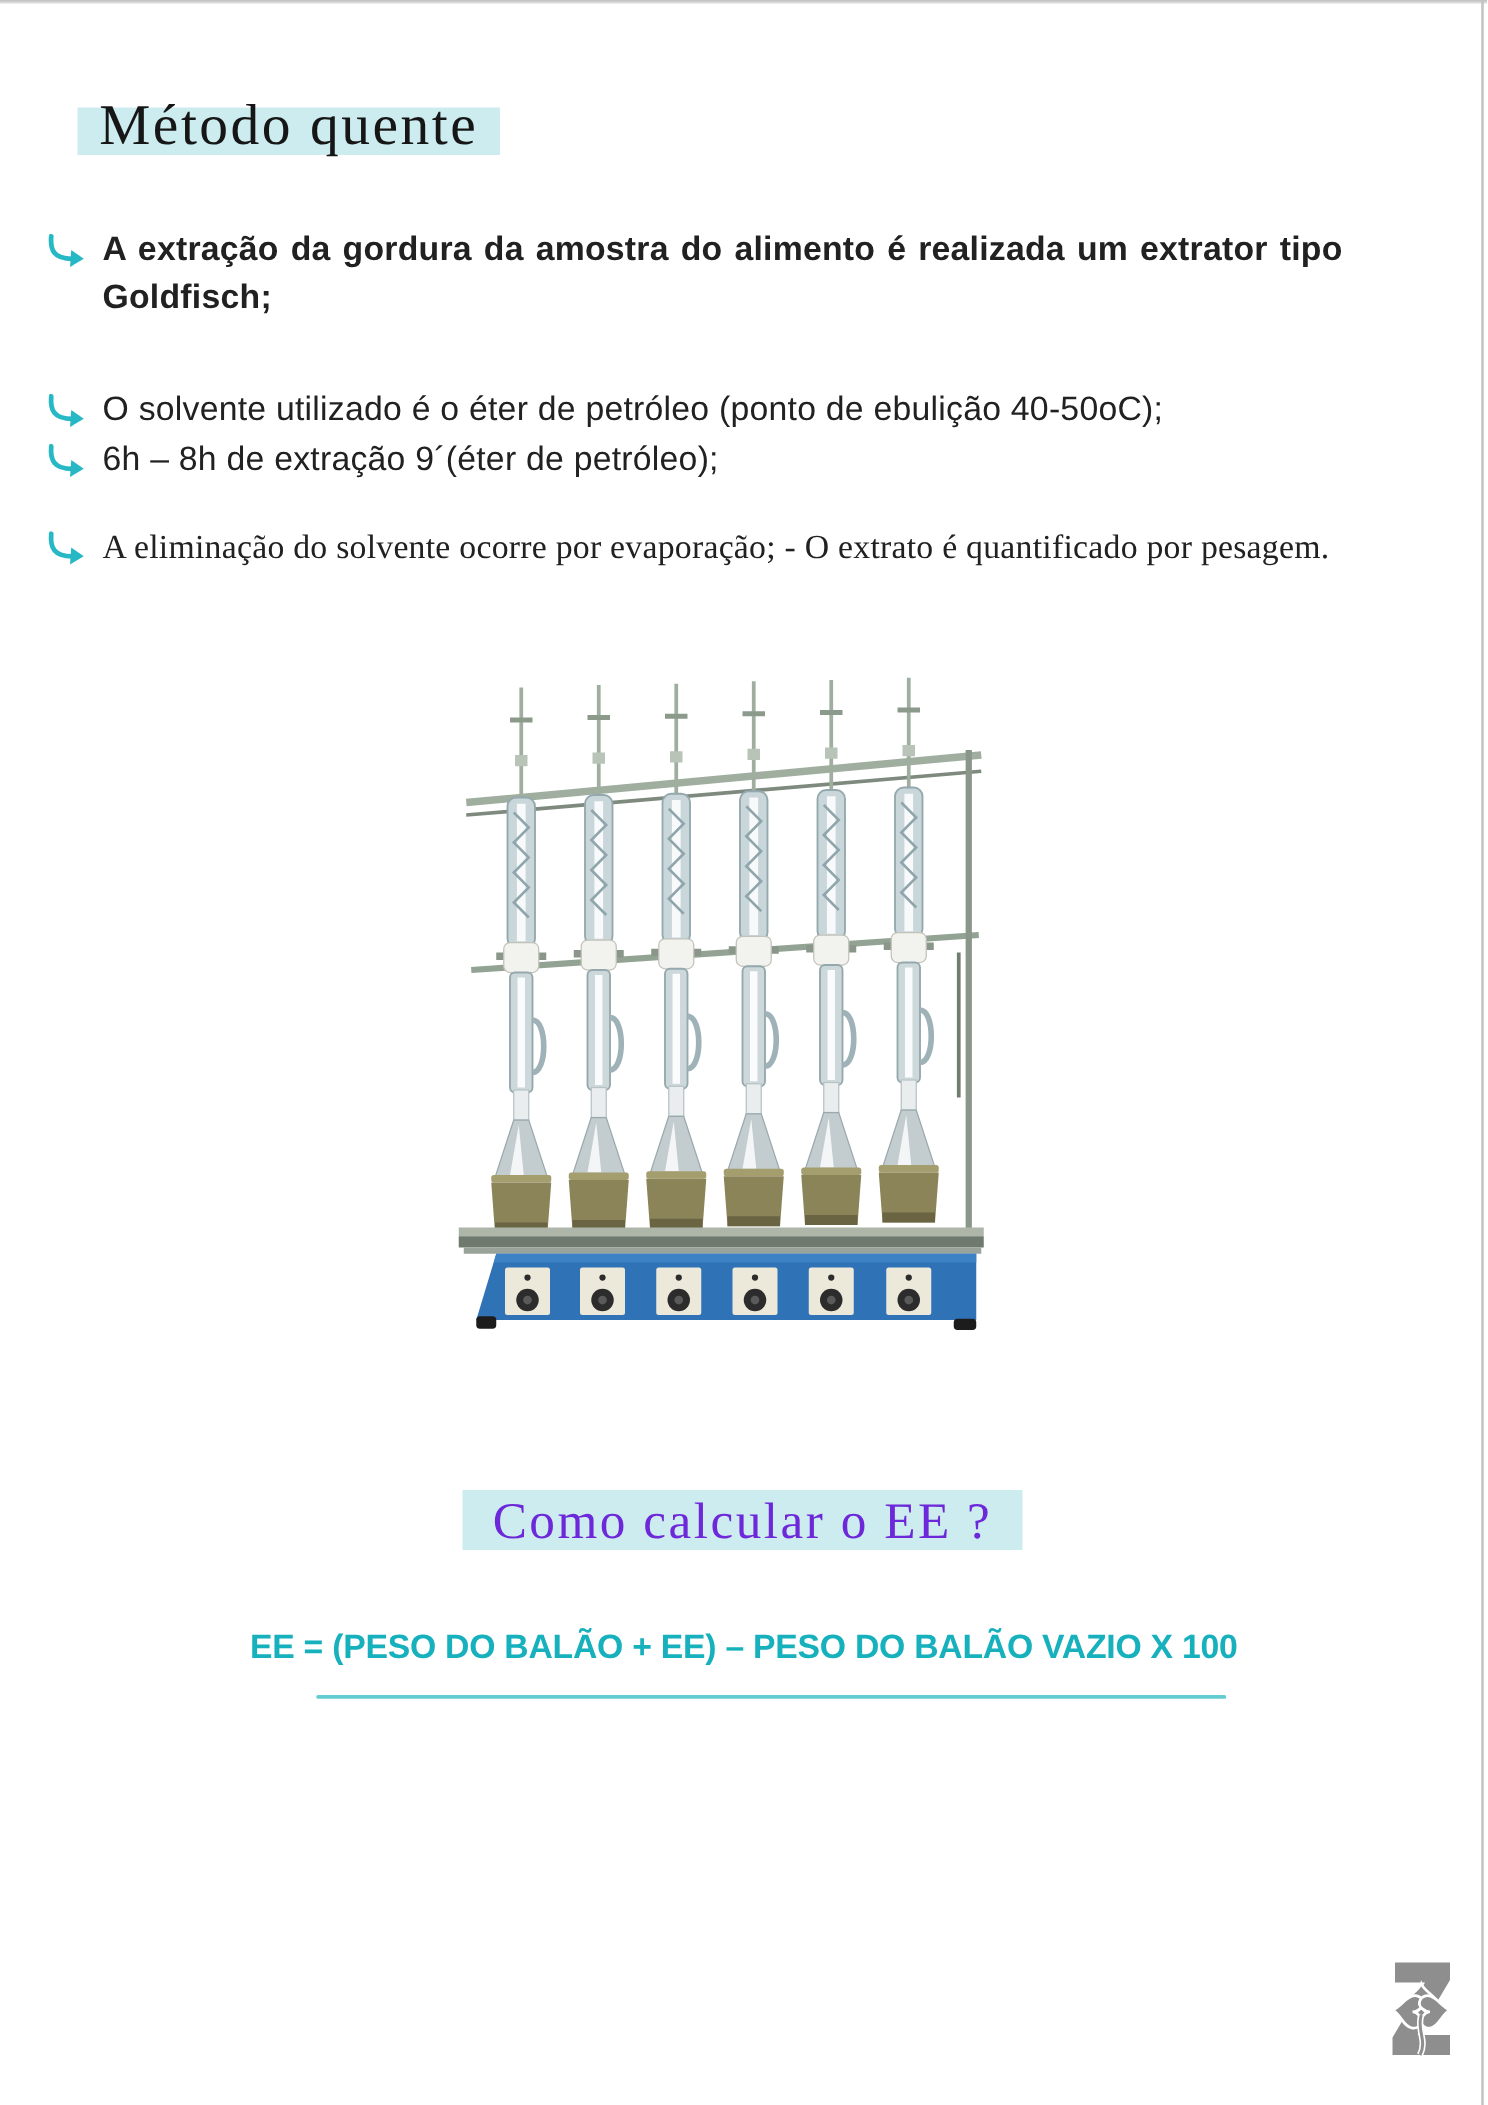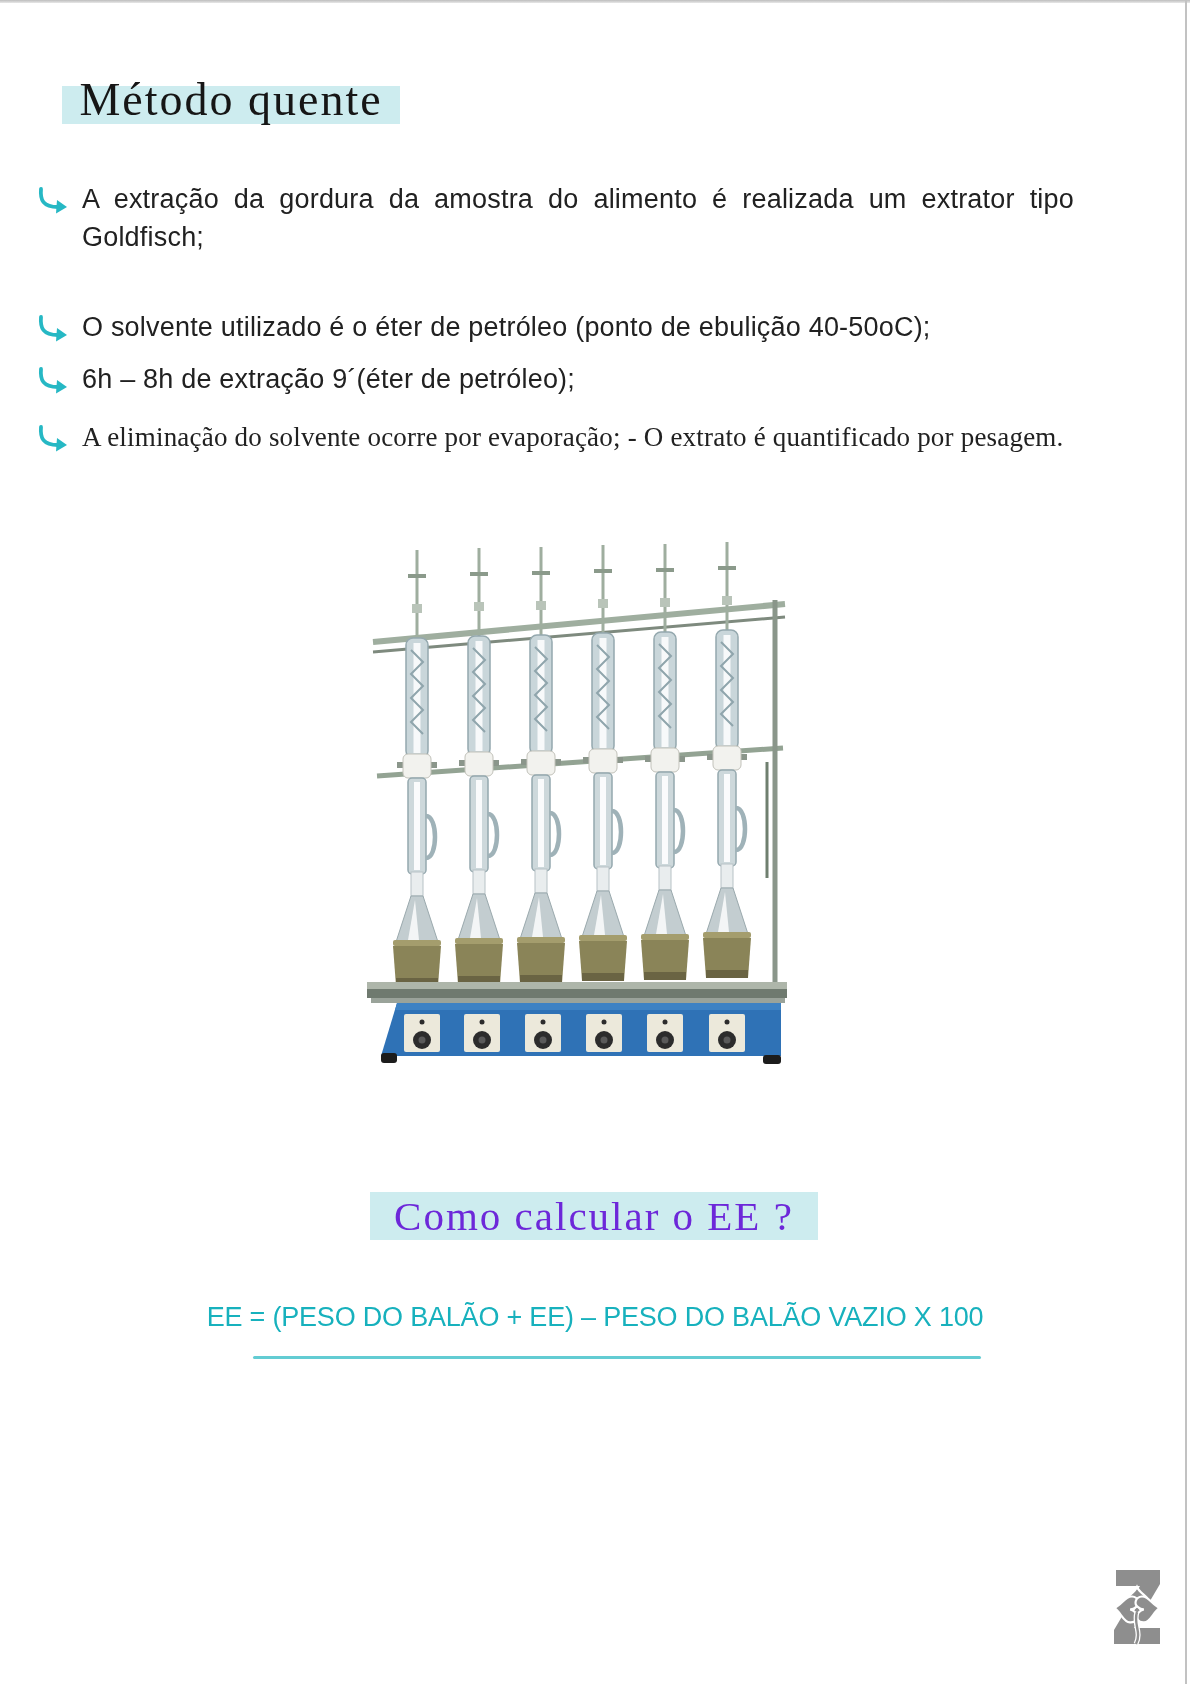--- a/index.html
+++ b/index.html
@@ -25,34 +25,34 @@
     letter-spacing:2px;
     font-weight:500;
   }
   .hand-1{left:40px;top:60px;width:382px;height:80px;line-height:80px;
     font-size:46px;color:#161616;}
   .hand-2{left:356px;top:1178px;width:476px;height:76px;line-height:76px;
     font-size:41px;color:#6d28d9;}
 
   .bullets{position:absolute;left:34px;top:0;width:1040px;margin:0;padding:0;list-style:none;}
   .bullet{position:absolute;display:flex;align-items:flex-start;width:1040px;}
-  .b1{top:180px;} .b2{top:288px;margin-top:20px;} .b3{top:360px;} .b4{top:418px;font-family:Liberation Serif, serif;}
+  .b1{top:180px;} .b2{top:288px;margin-top:20px;} .b3{top:348px;} .b4{top:418px;font-family:Liberation Serif, serif;}
   .arrow-box{flex:0 0 48px;padding-top:6px;}
   .bullet-text{
     flex:1 1 auto;
     font-size:27px;line-height:38px;color:#212121;
     letter-spacing:.2px;
   }
-  .b1 .bullet-text{text-align:justify;}
+  .b1 .bullet-text{text-align:justify;font-weight:bold;}
 
   .figure{position:absolute;left:365px;top:542px;width:425px;height:522px;}
 
   .formula-num,.formula-den{
     position:absolute;left:150px;width:890px;text-align:center;
-    color:#17b1bd;font-weight:400;font-size:27px;letter-spacing:-.2px;
+    color:#17b1bd;font-weight:700;font-size:27px;letter-spacing:-.2px;
   }
   .formula-num{top:1302px;}
   .formula-den{top:1380px;}
   .formula-rule{position:absolute;left:253px;top:1356px;width:728px;height:3px;
     background:#63ccd3;border-radius:2px;}
 
   .logo{position:absolute;left:1106px;top:1566px;width:62px;height:84px;}
 </style>
 </head>
 <body>

